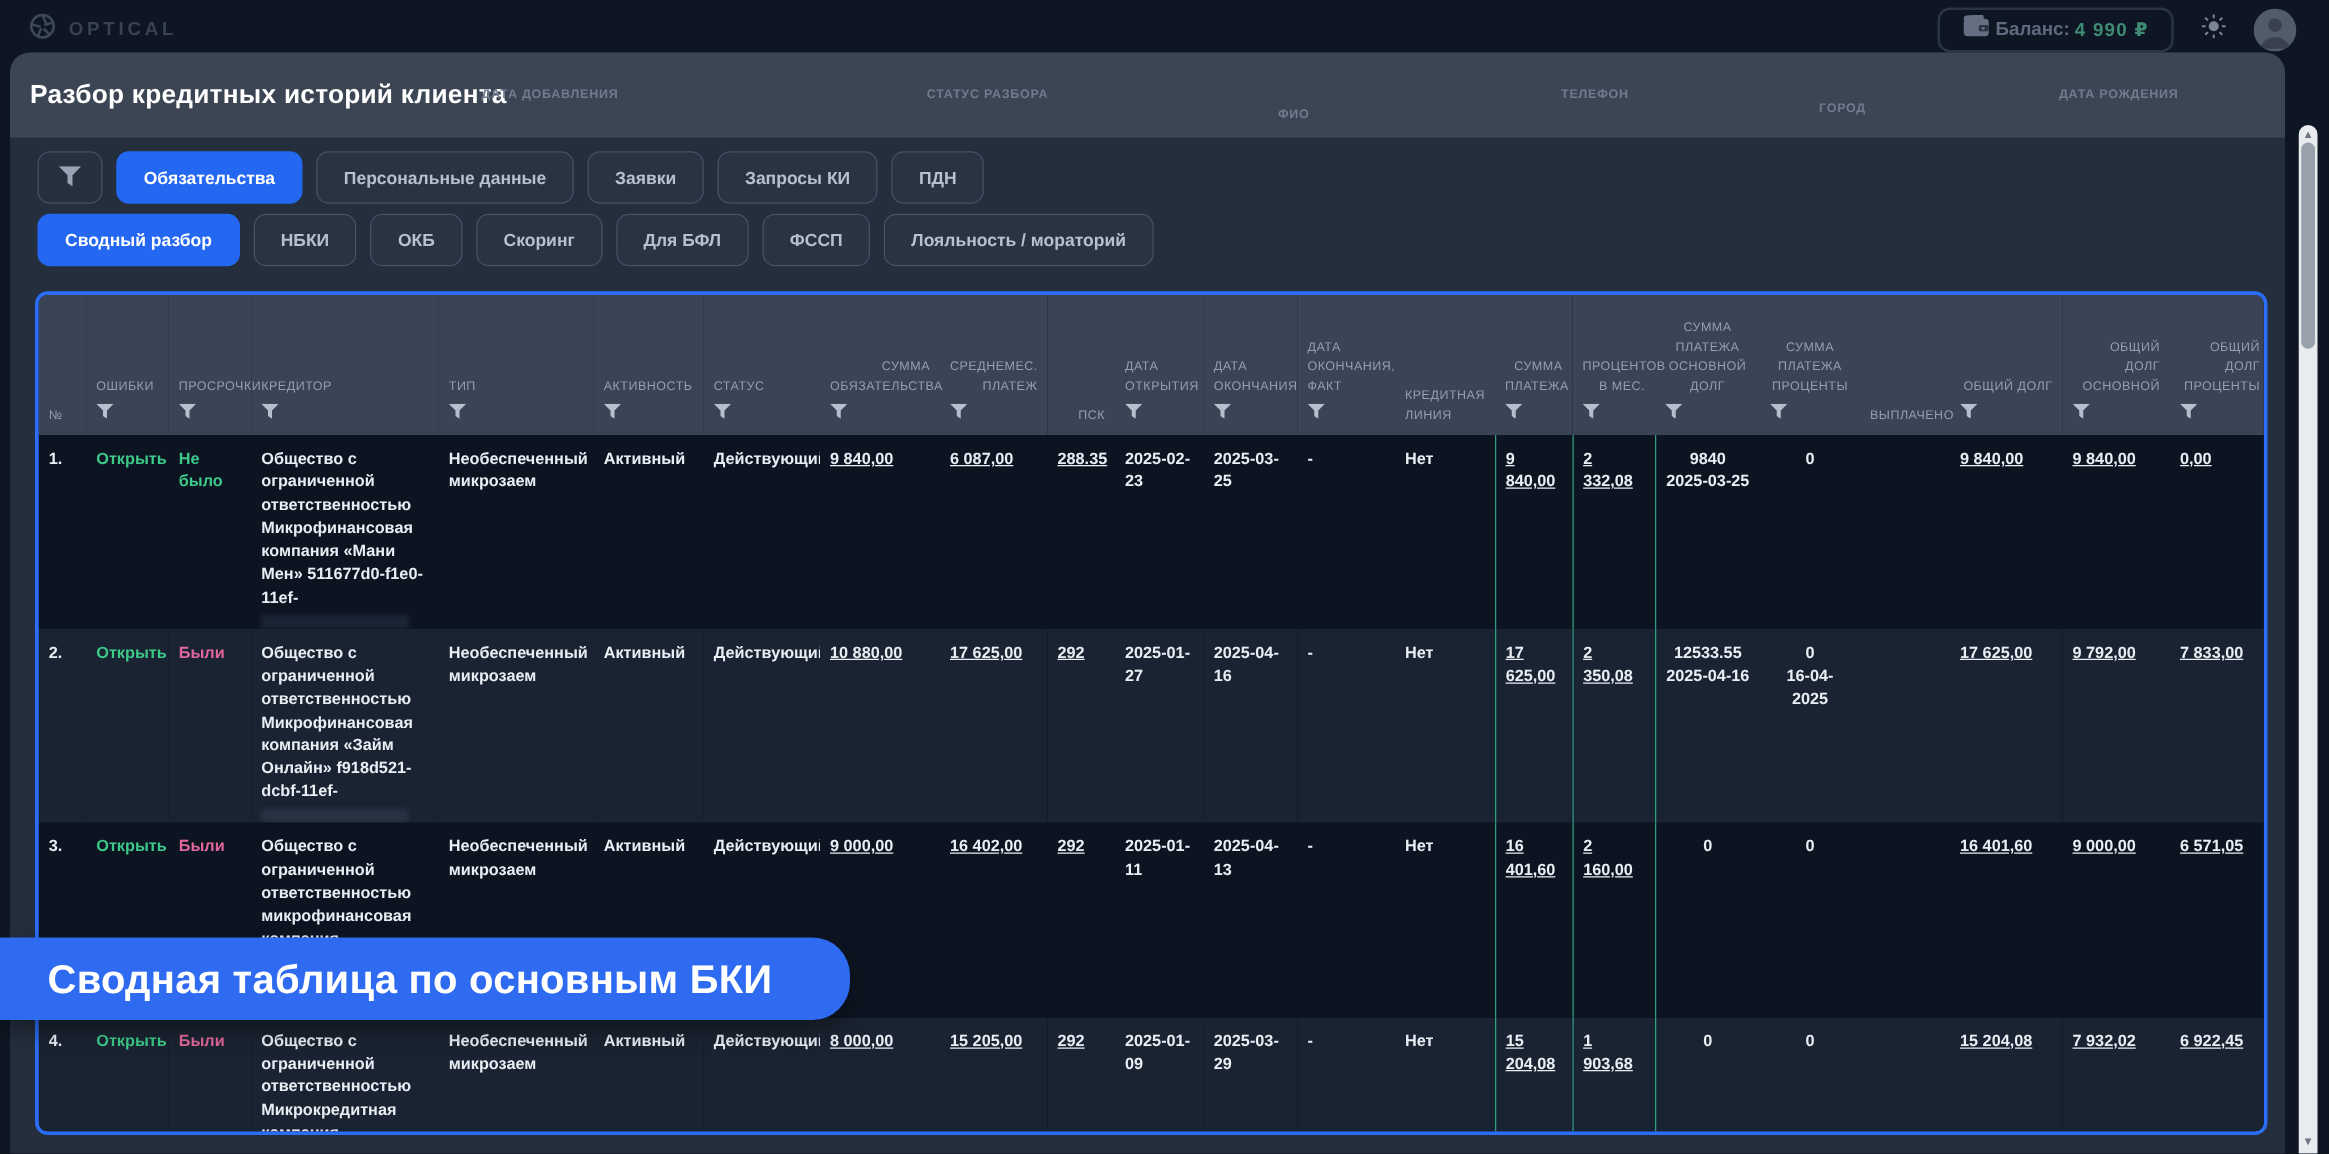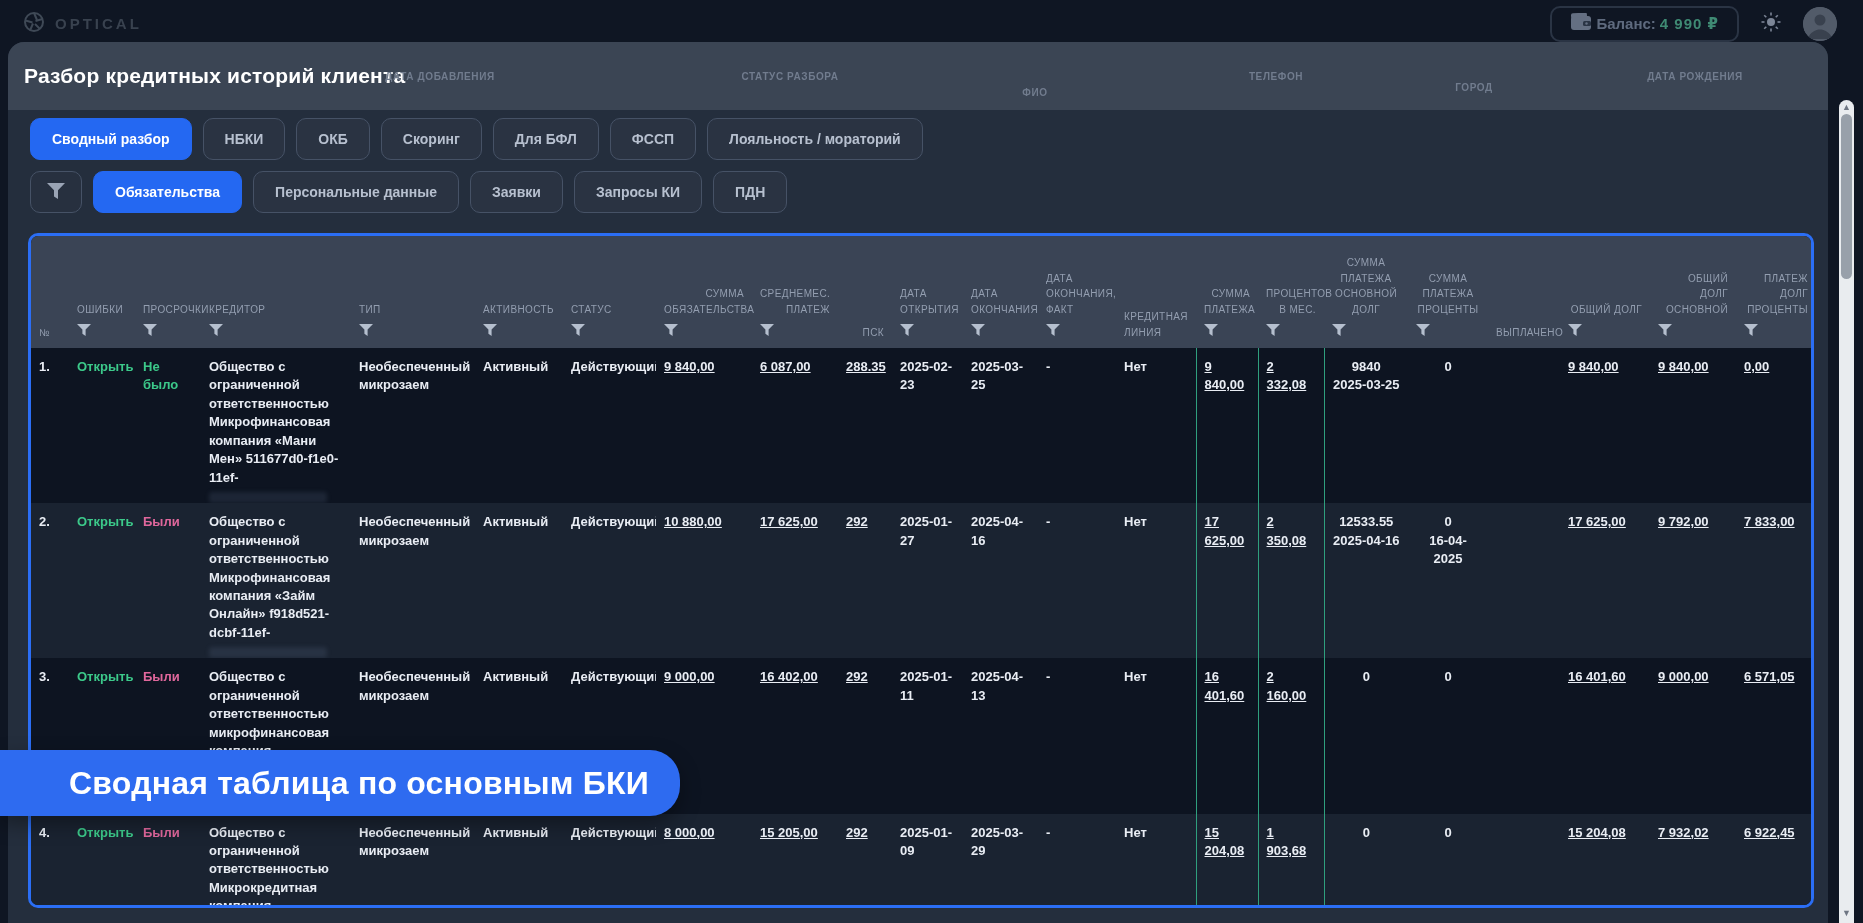--- a/index.html
+++ b/index.html
@@ -58,21 +58,21 @@
   td.al-r{text-align:left;text-decoration:underline;}
   td.al-c{text-align:center;}
   td.teal-l{border-left:1px solid var(--teal);}
   td.teal-r{border-right:1px solid var(--teal);}
   a.open-link{color:var(--green);text-decoration:none;cursor:pointer;}
   .text-green{color:var(--green);}
   .text-pink{color:var(--pink);}
   .redact{display:block;width:118px;height:11px;margin-top:5px;background:rgba(110,130,160,.16);border-radius:3px;filter:blur(2px);}
 
   
-  .banner{position:absolute;left:0;top:750px;width:680px;height:66px;background:#2e6bf0;border-radius:0 30px 30px 0;z-index:50;display:flex;align-items:center;padding-left:38px;box-shadow:0 8px 20px rgba(0,0,0,.35);justify-content:center;}
+  .banner{position:absolute;left:0;top:750px;width:680px;height:66px;background:#2e6bf0;border-radius:0 30px 30px 0;z-index:50;display:flex;align-items:center;padding-left:38px;box-shadow:0 8px 20px rgba(0,0,0,.35);}
   .banner span{color:#fff;font-size:32px;font-weight:bold;letter-spacing:.2px;white-space:nowrap;}
 
   
   .page-scrollbar{position:absolute;right:9px;top:100px;bottom:0;width:15px;background:#e9ecef;z-index:60;border-radius:8px 8px 0 0;}
   .sb-thumb{position:absolute;top:14px;left:2px;width:11px;height:165px;background:#98a0aa;border-radius:6px;}
   .sb-arrow{position:absolute;left:0;width:15px;text-align:center;color:#6e7683;font-size:9px;line-height:12px;}
   .sb-up{top:1px;}
   .sb-down{bottom:4px;}
 </style>
 </head>
@@ -140,43 +140,43 @@
       <div id="mini-labels">
           <span class="mini-label" style="left: 432px;">ДАТА ДОБАВЛЕНИЯ</span>
           <span class="mini-label" style="left: 782px;">СТАТУС РАЗБОРА</span>
           <span class="mini-label" style="left: 1027px; margin-top: 16px;">ФИО</span>
           <span class="mini-label" style="left: 1268px;">ТЕЛЕФОН</span>
           <span class="mini-label" style="left: 1466px; margin-top: 11px;">ГОРОД</span>
           <span class="mini-label" style="left: 1687px;">ДАТА РОЖДЕНИЯ</span>
         </div>
     </div>
 
-    <div class="tabs row1" id="tabs-primary">
-        <button class="tab active">Сводный разбор</button>
-        <button class="tab">НБКИ</button>
-        <button class="tab">ОКБ</button>
-        <button class="tab">Скоринг</button>
-        <button class="tab">Для БФЛ</button>
-        <button class="tab">ФССП</button>
-        <button class="tab">Лояльность / мораторий</button>
-      </div>
-
     <div class="tabs row2" id="tabs-secondary">
       <button class="filter-btn">
         <span>
           <svg width="18" height="16" viewBox="0 0 18 16">
               <path d="M0 0h18L11 7.2V16l-4-2.6V7.2Z" fill="#9aa4b5"></path>
             </svg>
         </span>
       </button>
     <button class="tab active">Обязательства</button>
         <button class="tab">Персональные данные</button>
         <button class="tab">Заявки</button>
         <button class="tab">Запросы КИ</button>
         <button class="tab">ПДН</button>
+      </div>
+
+    <div class="tabs row1" id="tabs-primary">
+        <button class="tab active">Сводный разбор</button>
+        <button class="tab">НБКИ</button>
+        <button class="tab">ОКБ</button>
+        <button class="tab">Скоринг</button>
+        <button class="tab">Для БФЛ</button>
+        <button class="tab">ФССП</button>
+        <button class="tab">Лояльность / мораторий</button>
       </div>
 
     <div class="table-wrap">
       <table>
         <colgroup id="tbl-cols">
             <col style="width: 38px;">
             <col style="width: 66px;">
             <col style="width: 66px;">
             <col style="width: 150px;">
             <col style="width: 124px;">
@@ -308,21 +308,21 @@
                     <path d="M0 0h14L8.6 5.4V12l-3.2-2.2V5.4Z" fill="#b5bfce"></path>
                   </svg></div>
               </th>
               <th class="al-r">
                 <div class="h-label">ОБЩИЙ ДОЛГ ОСНОВНОЙ</div>
                 <div class="h-funnel"><svg width="14" height="12" viewBox="0 0 14 12">
                     <path d="M0 0h14L8.6 5.4V12l-3.2-2.2V5.4Z" fill="#b5bfce"></path>
                   </svg></div>
               </th>
               <th class="al-r">
-                <div class="h-label">ПЛАТЕЖ ДОЛГ ПРОЦЕНТЫ</div>
+                <div class="h-label">ОБЩИЙ ДОЛГ ПРОЦЕНТЫ</div>
                 <div class="h-funnel"><svg width="14" height="12" viewBox="0 0 14 12">
                     <path d="M0 0h14L8.6 5.4V12l-3.2-2.2V5.4Z" fill="#b5bfce"></path>
                   </svg></div>
               </th>
             </tr>
           </thead>
         <tbody id="tbl-body">
             <tr class="r-odd" style="height: 139px;">
               <td class="al-l">1.</td>
               <td class="al-l"><a class="open-link">Открыть</a></td>

